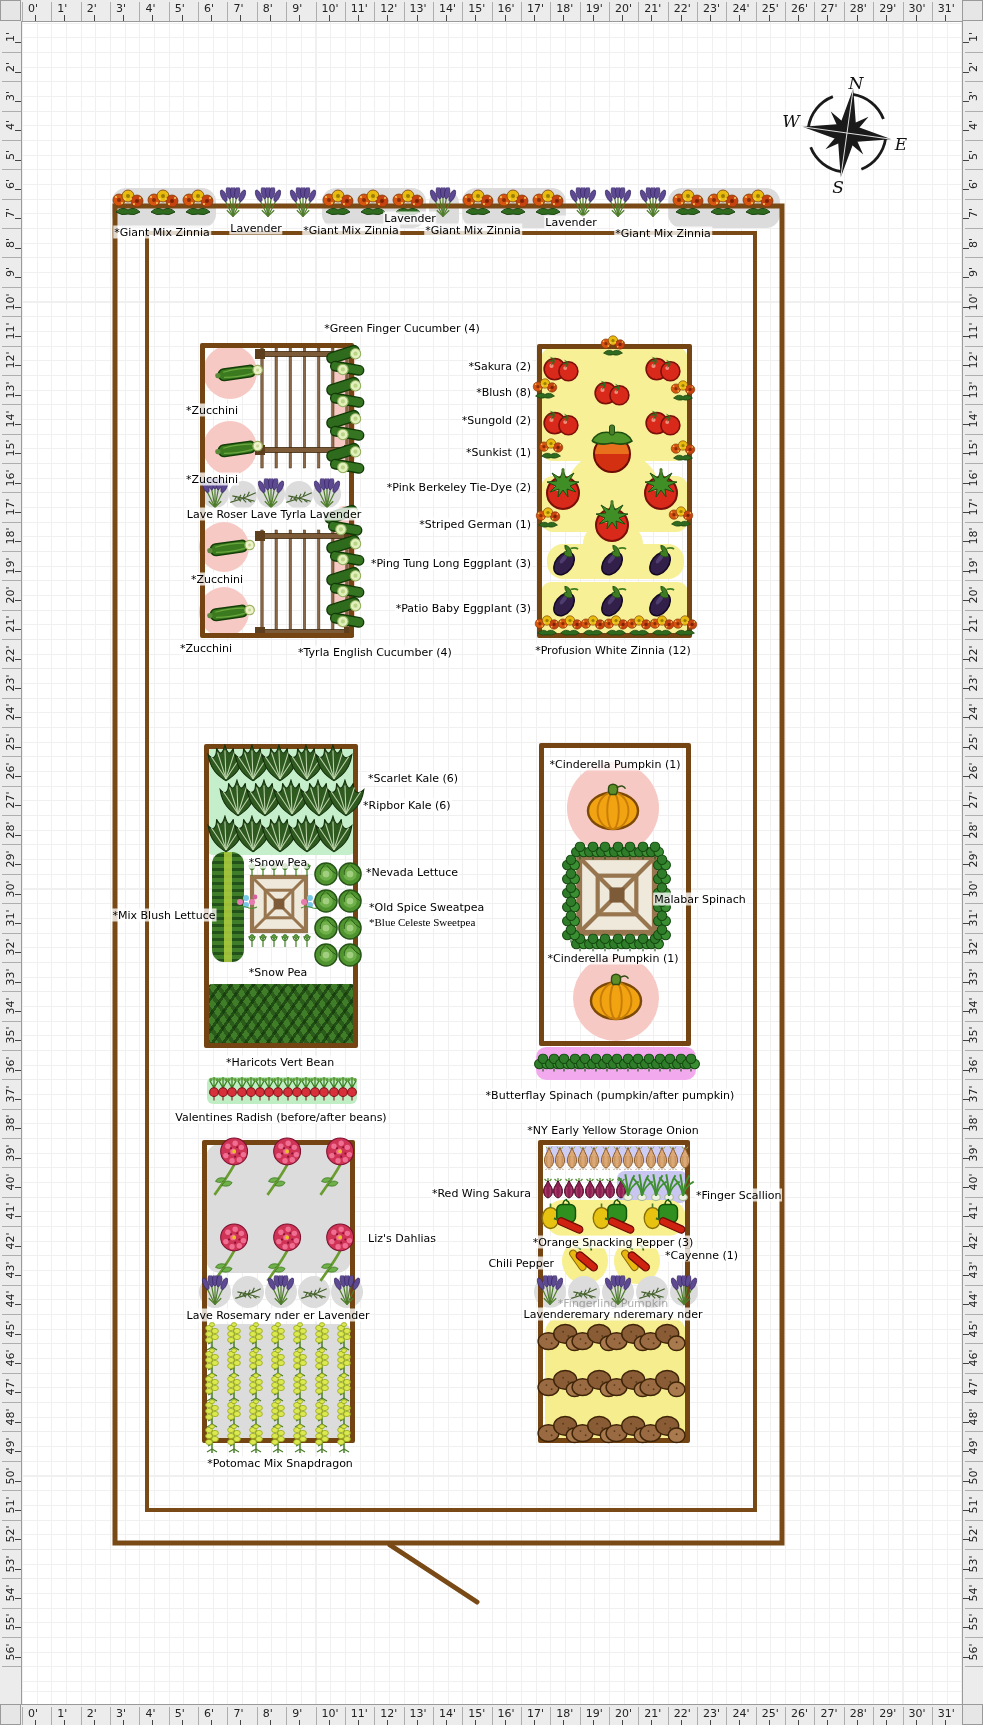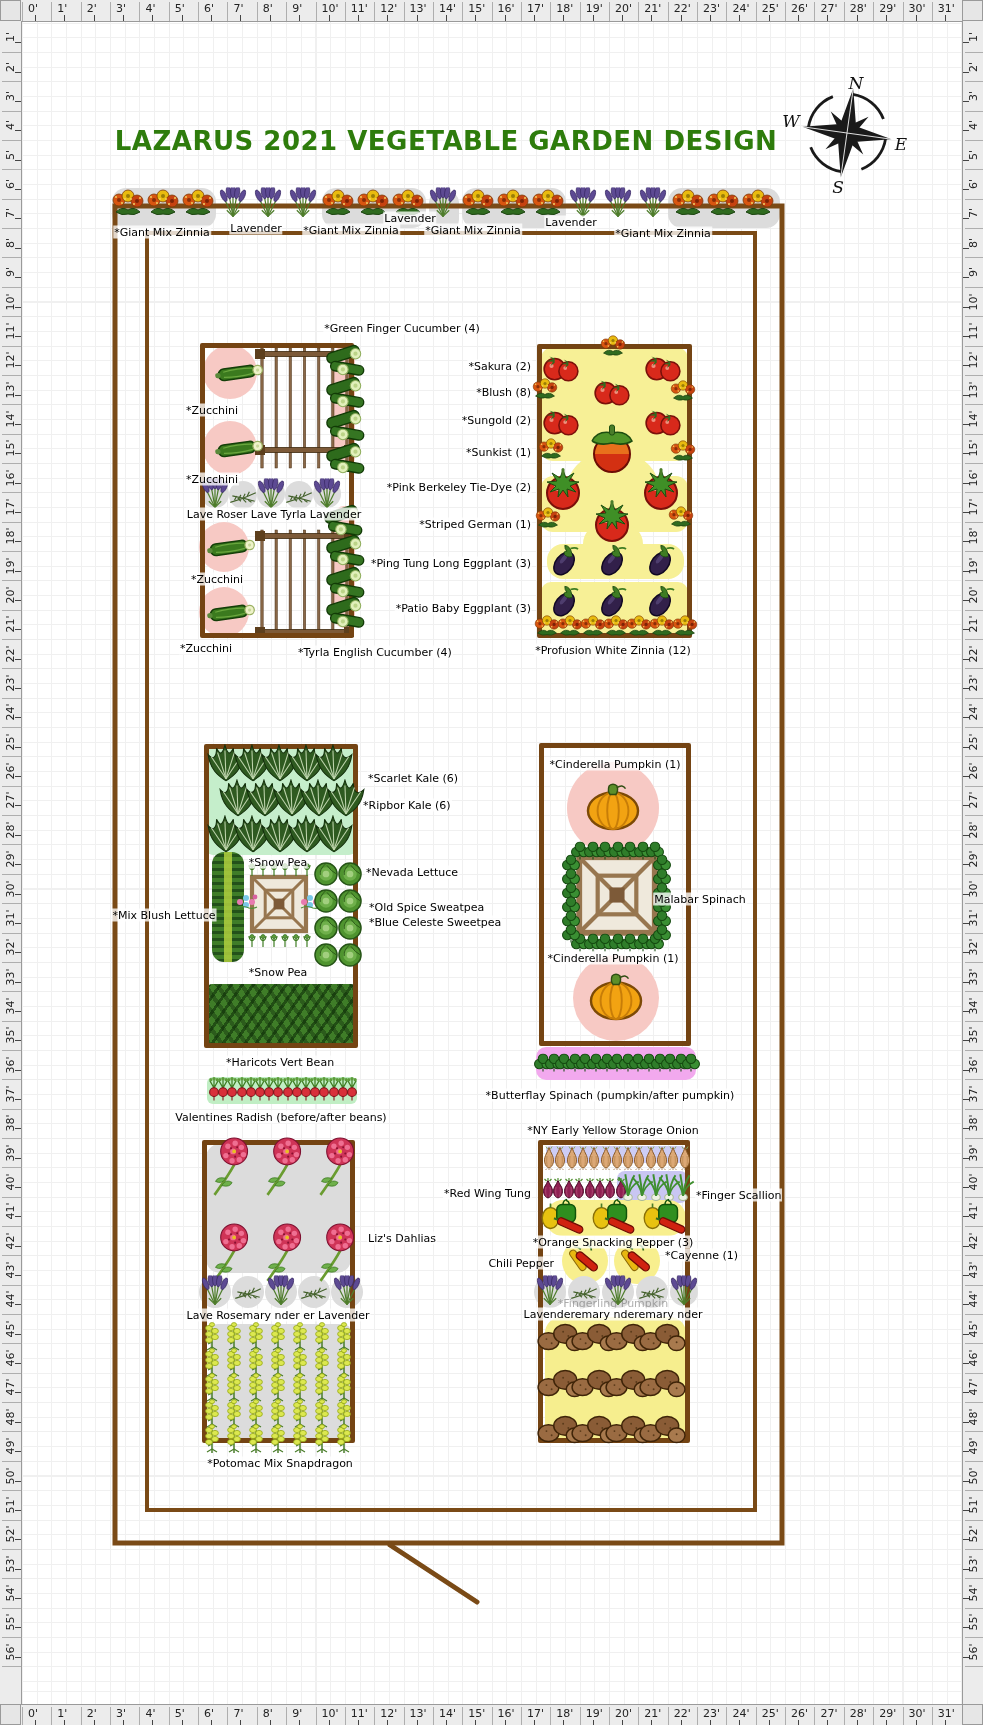--- a/index.html
+++ b/index.html
@@ -337,21 +337,20 @@
           </g>
           <path d="M847 88 L847 178 M802 133 L892 133" stroke="#fff" stroke-width="1" opacity="0.85"></path>
         </g>
         <text x="856" y="89" text-anchor="middle" font-family="DejaVu Serif, serif" font-style="italic" font-size="17" fill="#111">N</text>
         <text x="791" y="127" text-anchor="middle" font-family="DejaVu Serif, serif" font-style="italic" font-size="17" fill="#111">W</text>
         <text x="901" y="150" text-anchor="middle" font-family="DejaVu Serif, serif" font-style="italic" font-size="17" fill="#111">E</text>
         <text x="838" y="193" text-anchor="middle" font-family="DejaVu Serif, serif" font-style="italic" font-size="17" fill="#111">S</text>
       </g>
     </svg>
 
-  <div id="title" style="left: 446px; top: 141px; color: rgb(46, 124, 12);">LAZARUS 2021 VEGETABLE GARDEN DESIGN</div>
 
   <div id="ruler-top" class="ruler">
       <div class="rc rc-h" style="left: 1px; width: 29.35px;">0'</div>
       <div class="tick" style="left: 14px; top: 15px; width: 1px; height: 6px;"></div>
       <div class="rc rc-h" style="left: 30.35px; width: 29.35px;">1'</div>
       <div class="tick" style="left: 43.35px; top: 15px; width: 1px; height: 6px;"></div>
       <div class="rc rc-h" style="left: 59.7px; width: 29.35px;">2'</div>
       <div class="tick" style="left: 72.7px; top: 15px; width: 1px; height: 6px;"></div>
       <div class="rc rc-h" style="left: 89.05px; width: 29.35px;">3'</div>
       <div class="tick" style="left: 102.05px; top: 15px; width: 1px; height: 6px;"></div>
@@ -1662,30 +1661,30 @@
     <div class="lbl a-c" style="left: 217px; top: 579px;">*Zucchini</div>
     <div class="lbl a-c" style="left: 206px; top: 648px;">*Zucchini</div>
     <div class="lbl a-c" style="left: 375px; top: 652px;">*Tyrla English Cucumber (4)</div>
     <div class="lbl a-c" style="left: 613px; top: 650px;">*Profusion White Zinnia (12)</div>
     <div class="lbl a-l" style="left: 367px; top: 778px;">*Scarlet Kale (6)</div>
     <div class="lbl a-l" style="left: 362px; top: 805px;">*Ripbor Kale (6)</div>
     <div class="lbl a-c" style="left: 278px; top: 862px;">*Snow Pea</div>
     <div class="lbl a-l" style="left: 365px; top: 872px;">*Nevada Lettuce</div>
     <div class="lbl a-c" style="left: 164px; top: 915px;">*Mix Blush Lettuce</div>
     <div class="lbl a-l" style="left: 368px; top: 907px;">*Old Spice Sweatpea</div>
-    <div class="lbl a-l" style="left: 368px; top: 922px;">*Blue Celeste Sweetpea</div>
+    <div class="lbl a-l" style="left: 368px; top: 922px; font-family: Liberation Serif, serif;">*Blue Celeste Sweetpea</div>
     <div class="lbl a-c" style="left: 278px; top: 972px;">*Snow Pea</div>
     <div class="lbl a-c" style="left: 280px; top: 1062px;">*Haricots Vert Bean</div>
     <div class="lbl a-c" style="left: 281px; top: 1117px;">Valentines Radish (before/after beans)</div>
     <div class="lbl a-c" style="left: 615px; top: 764px;">*Cinderella Pumpkin (1)</div>
     <div class="lbl a-c" style="left: 700px; top: 899px;">Malabar Spinach</div>
     <div class="lbl a-c" style="left: 613px; top: 958px;">*Cinderella Pumpkin (1)</div>
     <div class="lbl a-c" style="left: 610px; top: 1095px;">*Butterflay Spinach (pumpkin/after pumpkin)</div>
     <div class="lbl a-c" style="left: 613px; top: 1130px;">*NY Early Yellow Storage Onion</div>
-    <div class="lbl a-r" style="left: 532px; top: 1193px;">*Red Wing Tung</div>
+    <div class="lbl a-r" style="left: 532px; top: 1193px;">*Red Wing Sakura</div>
     <div class="lbl a-l" style="left: 695px; top: 1195px;">*Finger Scallion</div>
     <div class="lbl a-c" style="left: 613px; top: 1242px;">*Orange Snacking Pepper (3)</div>
     <div class="lbl a-r" style="left: 555px; top: 1263px;">Chili Pepper</div>
     <div class="lbl a-l" style="left: 664px; top: 1255px;">*Cayenne (1)</div>
     <div class="lbl a-c ghost" style="left: 613px; top: 1303px;">*Fingerling Pumpkin</div>
     <div class="lbl a-c" style="left: 613px; top: 1314px;">Lavenderemary nderemary nder</div>
     <div class="lbl a-l" style="left: 367px; top: 1238px;">Liz's Dahlias</div>
     <div class="lbl a-c" style="left: 278px; top: 1315px;">Lave Rosemary nder er Lavender</div>
     <div class="lbl a-c" style="left: 280px; top: 1463px;">*Potomac Mix Snapdragon</div>
   </div>

